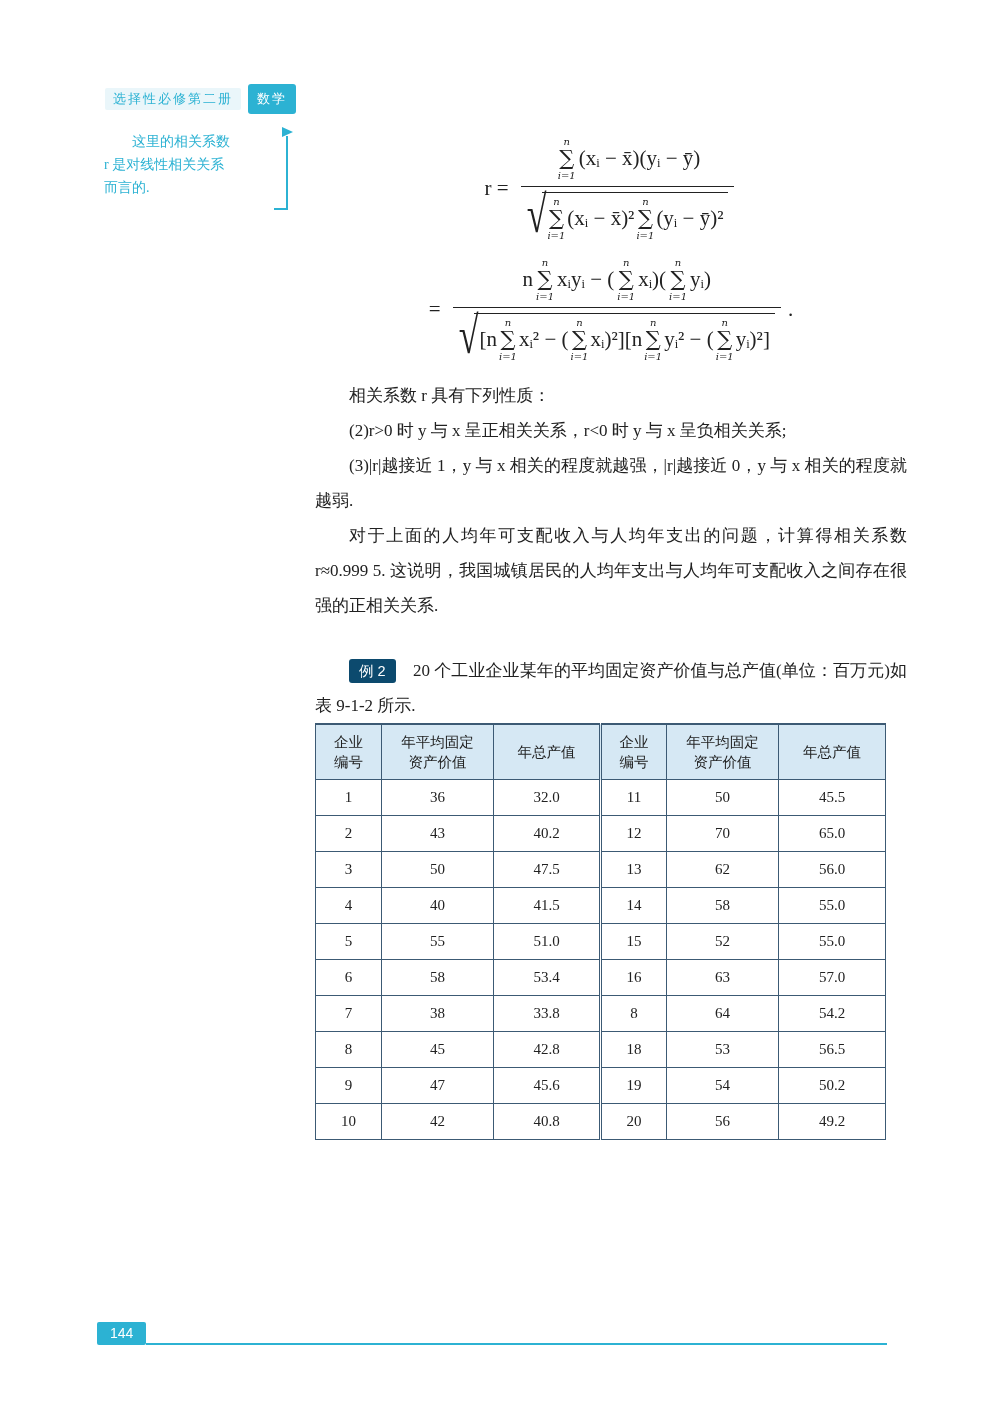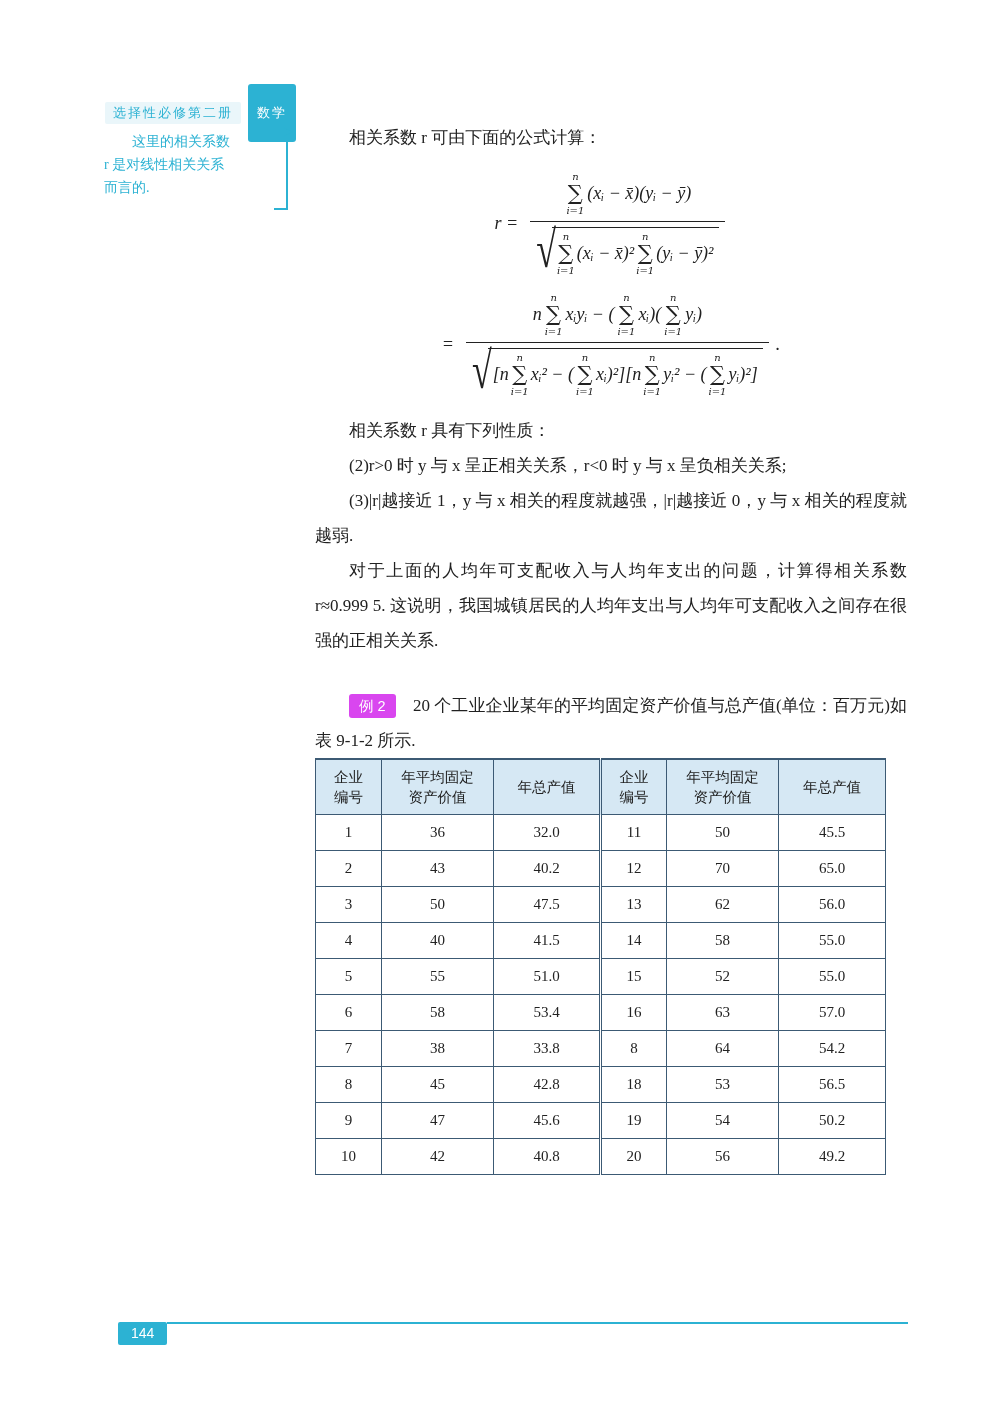--- a/index.html
+++ b/index.html
@@ -29,21 +29,21 @@
     font-size: 13px;
     letter-spacing: 2px;
     padding: 2px 8px;
     border-radius: 2px;
   }
   .subject-badge {
     background: #2cb2d3;
     color: #ffffff;
     font-size: 13px;
     letter-spacing: 2px;
-    padding: 20px 9px;
+    padding: 6px 9px;
     border-radius: 3px;
   }
 
   
   .margin-note {
     position: absolute;
     top: 130px;
     left: 104px;
     width: 172px;
     color: #2cb2d3;
@@ -75,22 +75,21 @@
     text-align: justify;
   }
   .para { margin: 0; text-indent: 2em; }
 
   
   .formula-block { margin: 10px 0 14px; }
   .f-line { display: flex; justify-content: center; align-items: center; margin: 16px 0; text-indent: 0; }
   .f-lhs { margin-right: 9px; }
   .math {
     font-family: "Liberation Serif", "DejaVu Serif", "DejaVu Sans", serif;
-    font-style: italic;
-    font-size: 18px;
+    font-size: 21px;
     white-space: nowrap;
   }
   .frac { display: inline-flex; flex-direction: column; align-items: center; vertical-align: middle; margin: 0 3px; }
   .f-num { display: inline-flex; align-items: center; justify-content: center; padding: 0 10px 5px; }
   .f-bar { align-self: stretch; height: 0; border-top: 1.5px solid #222222; }
   .f-den { display: inline-flex; align-items: center; justify-content: center; padding: 5px 6px 0; }
   .sigma {
     display: inline-flex;
     flex-direction: column;
     align-items: center;
@@ -116,21 +115,21 @@
     border-top: 1.5px solid #222222;
     padding: 3px 4px 0;
   }
   .radicand > * { margin: 0 1px; }
   .f-period { margin-left: 4px; }
 
   
   .example-row { margin-top: 30px; text-indent: 0; }
   .example-badge {
     display: inline-block;
-    background: #d946ef;
+    background: #0c4a6e;
     color: #ffffff;
     font-family: "Liberation Sans", "DejaVu Sans", sans-serif;
     font-size: 14.5px;
     line-height: 24px;
     padding: 0 10px;
     border-radius: 3px;
     margin-left: 34px;
     margin-right: 13px;
   }
 
@@ -160,24 +159,24 @@
     line-height: 1.4;
     white-space: pre-line;
   }
   .data-table td { height: 31px; font-family: "Liberation Serif", "DejaVu Serif", serif; }
   .data-table th:nth-child(3), .data-table td:nth-child(3) { border-right: 3px double #3c5a74; }
 
   
   .page-footer {
     position: absolute;
     top: 1322px;
-    left: 118px;
+    left: 97px;
     width: 790px;
     display: flex;
-    align-items: flex-start;
+    align-items: flex-end;
   }
   .page-number-badge {
     background: #2cb2d3;
     color: #ffffff;
     font-family: "Liberation Sans", "DejaVu Sans", sans-serif;
     font-size: 14px;
     line-height: 21px;
     padding: 1px 13px;
     border-radius: 2px;
   }
@@ -197,21 +196,20 @@
 r 是对线性相关关系
 而言的.</aside>
   <div class="note-bracket">
     <div class="bracket-arrow"></div>
     <div class="bracket-line"></div>
     <div class="bracket-foot"></div>
   </div>
 
   <main class="content">
 
-    <p class="para">相关系数 r 可由下面的公式计算：</p>
 
     <div class="formula-block">
 
       <div class="f-line">
         <span class="math f-lhs">r =</span>
         <span class="frac">
           <span class="f-num">
             <span class="sigma">
               <span class="sg-t">n</span>
               <span class="sg-m">∑</span>

